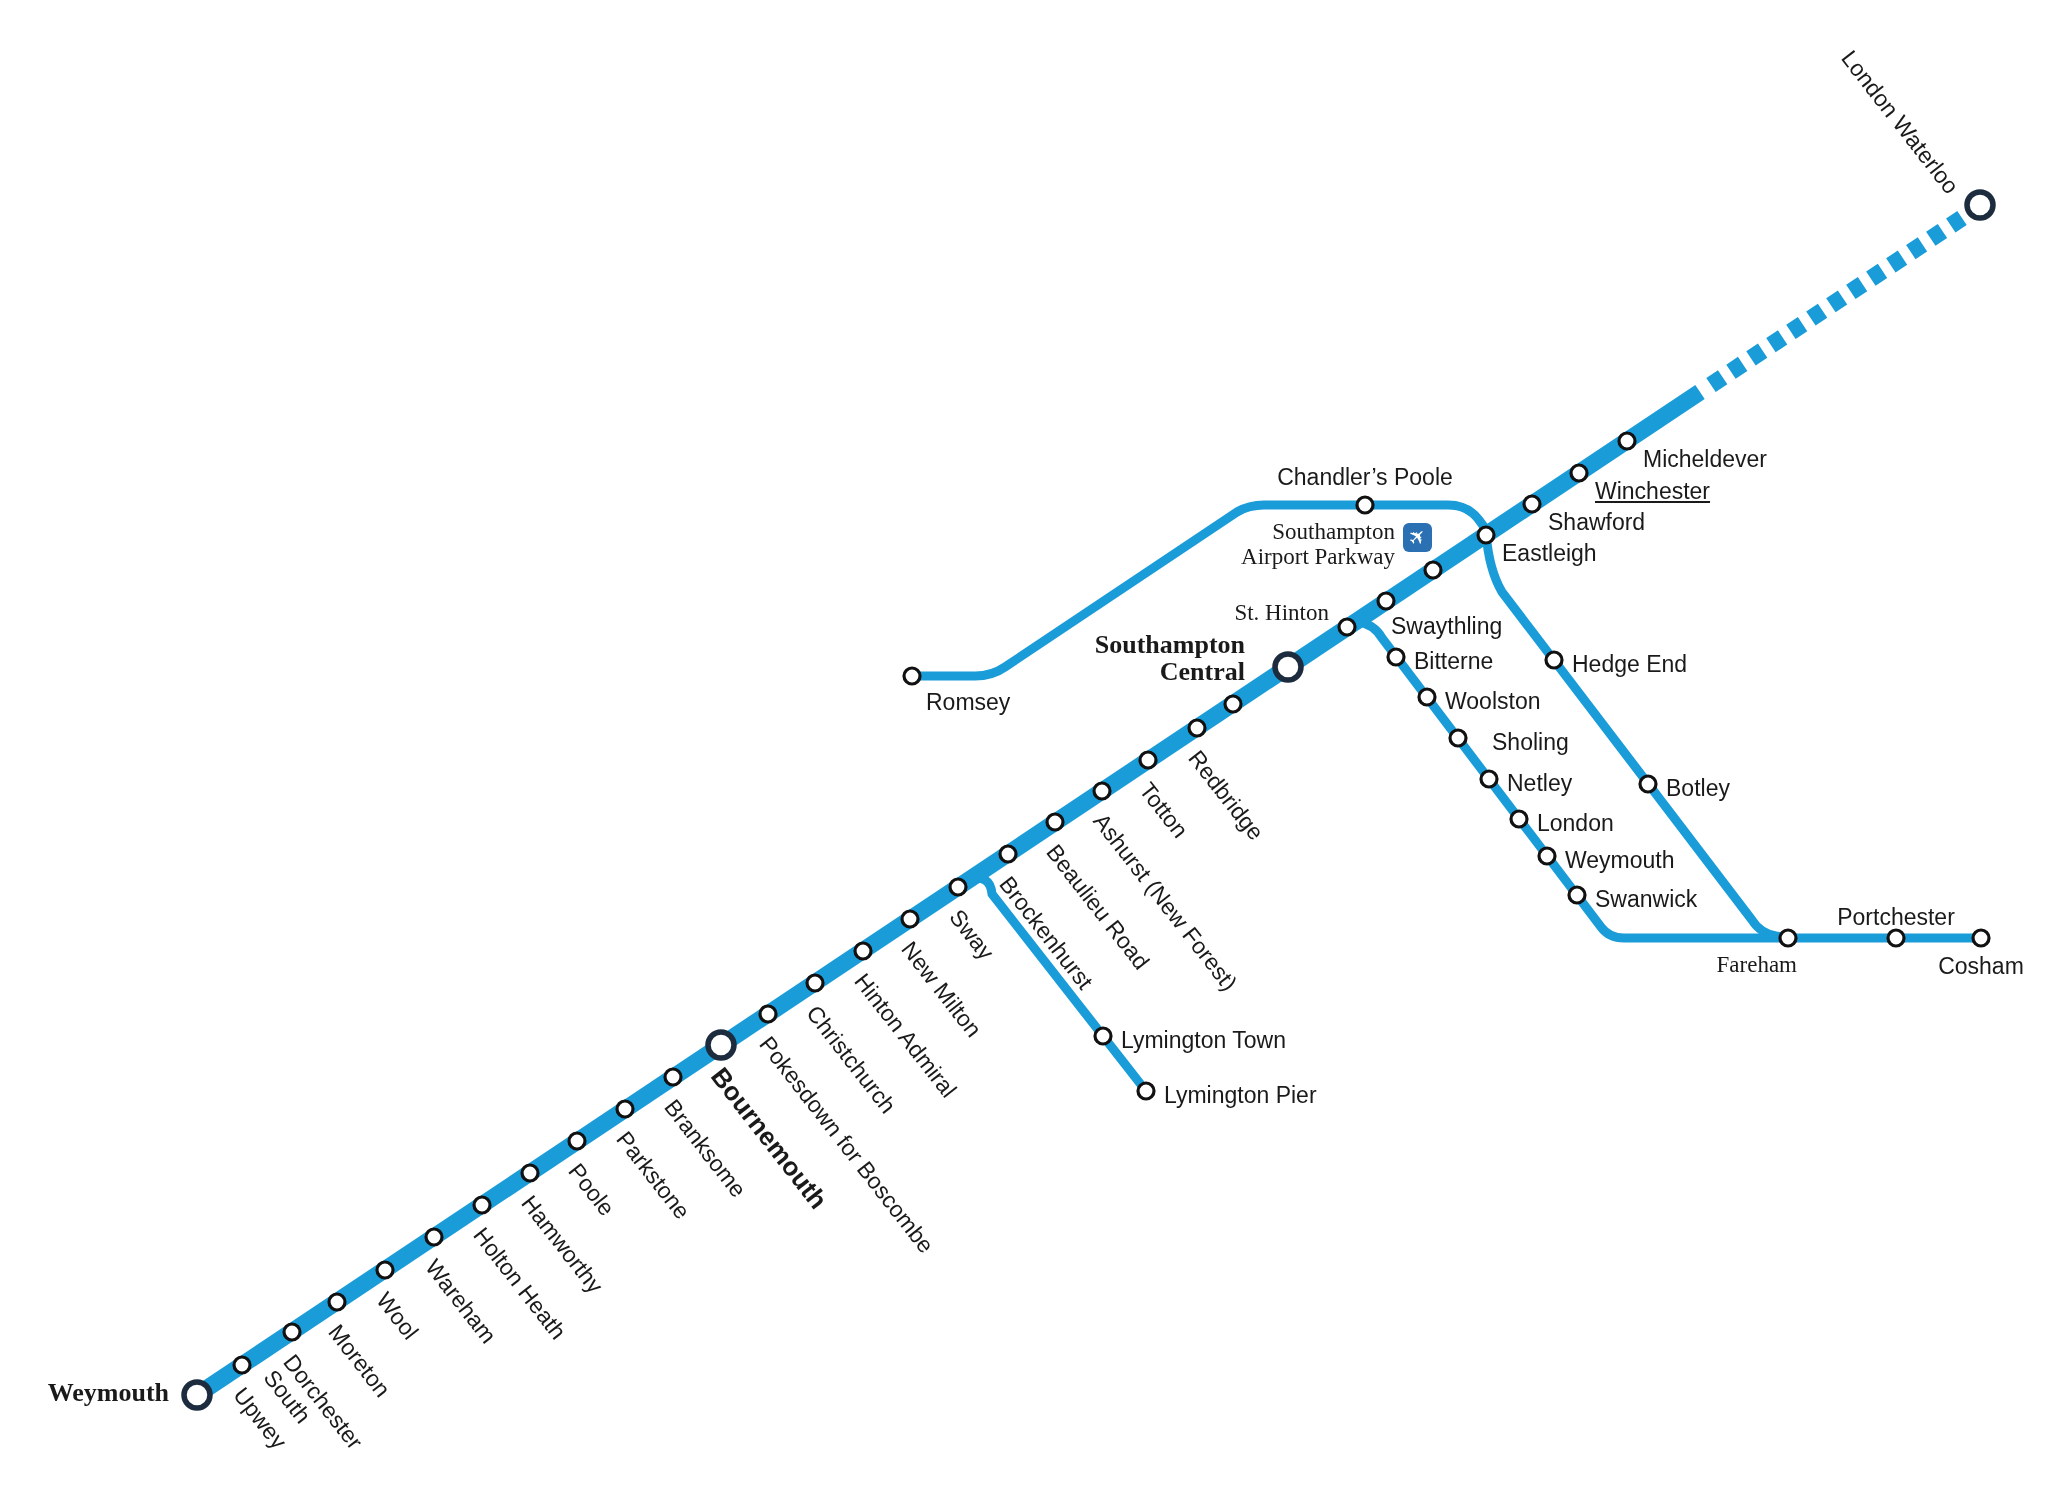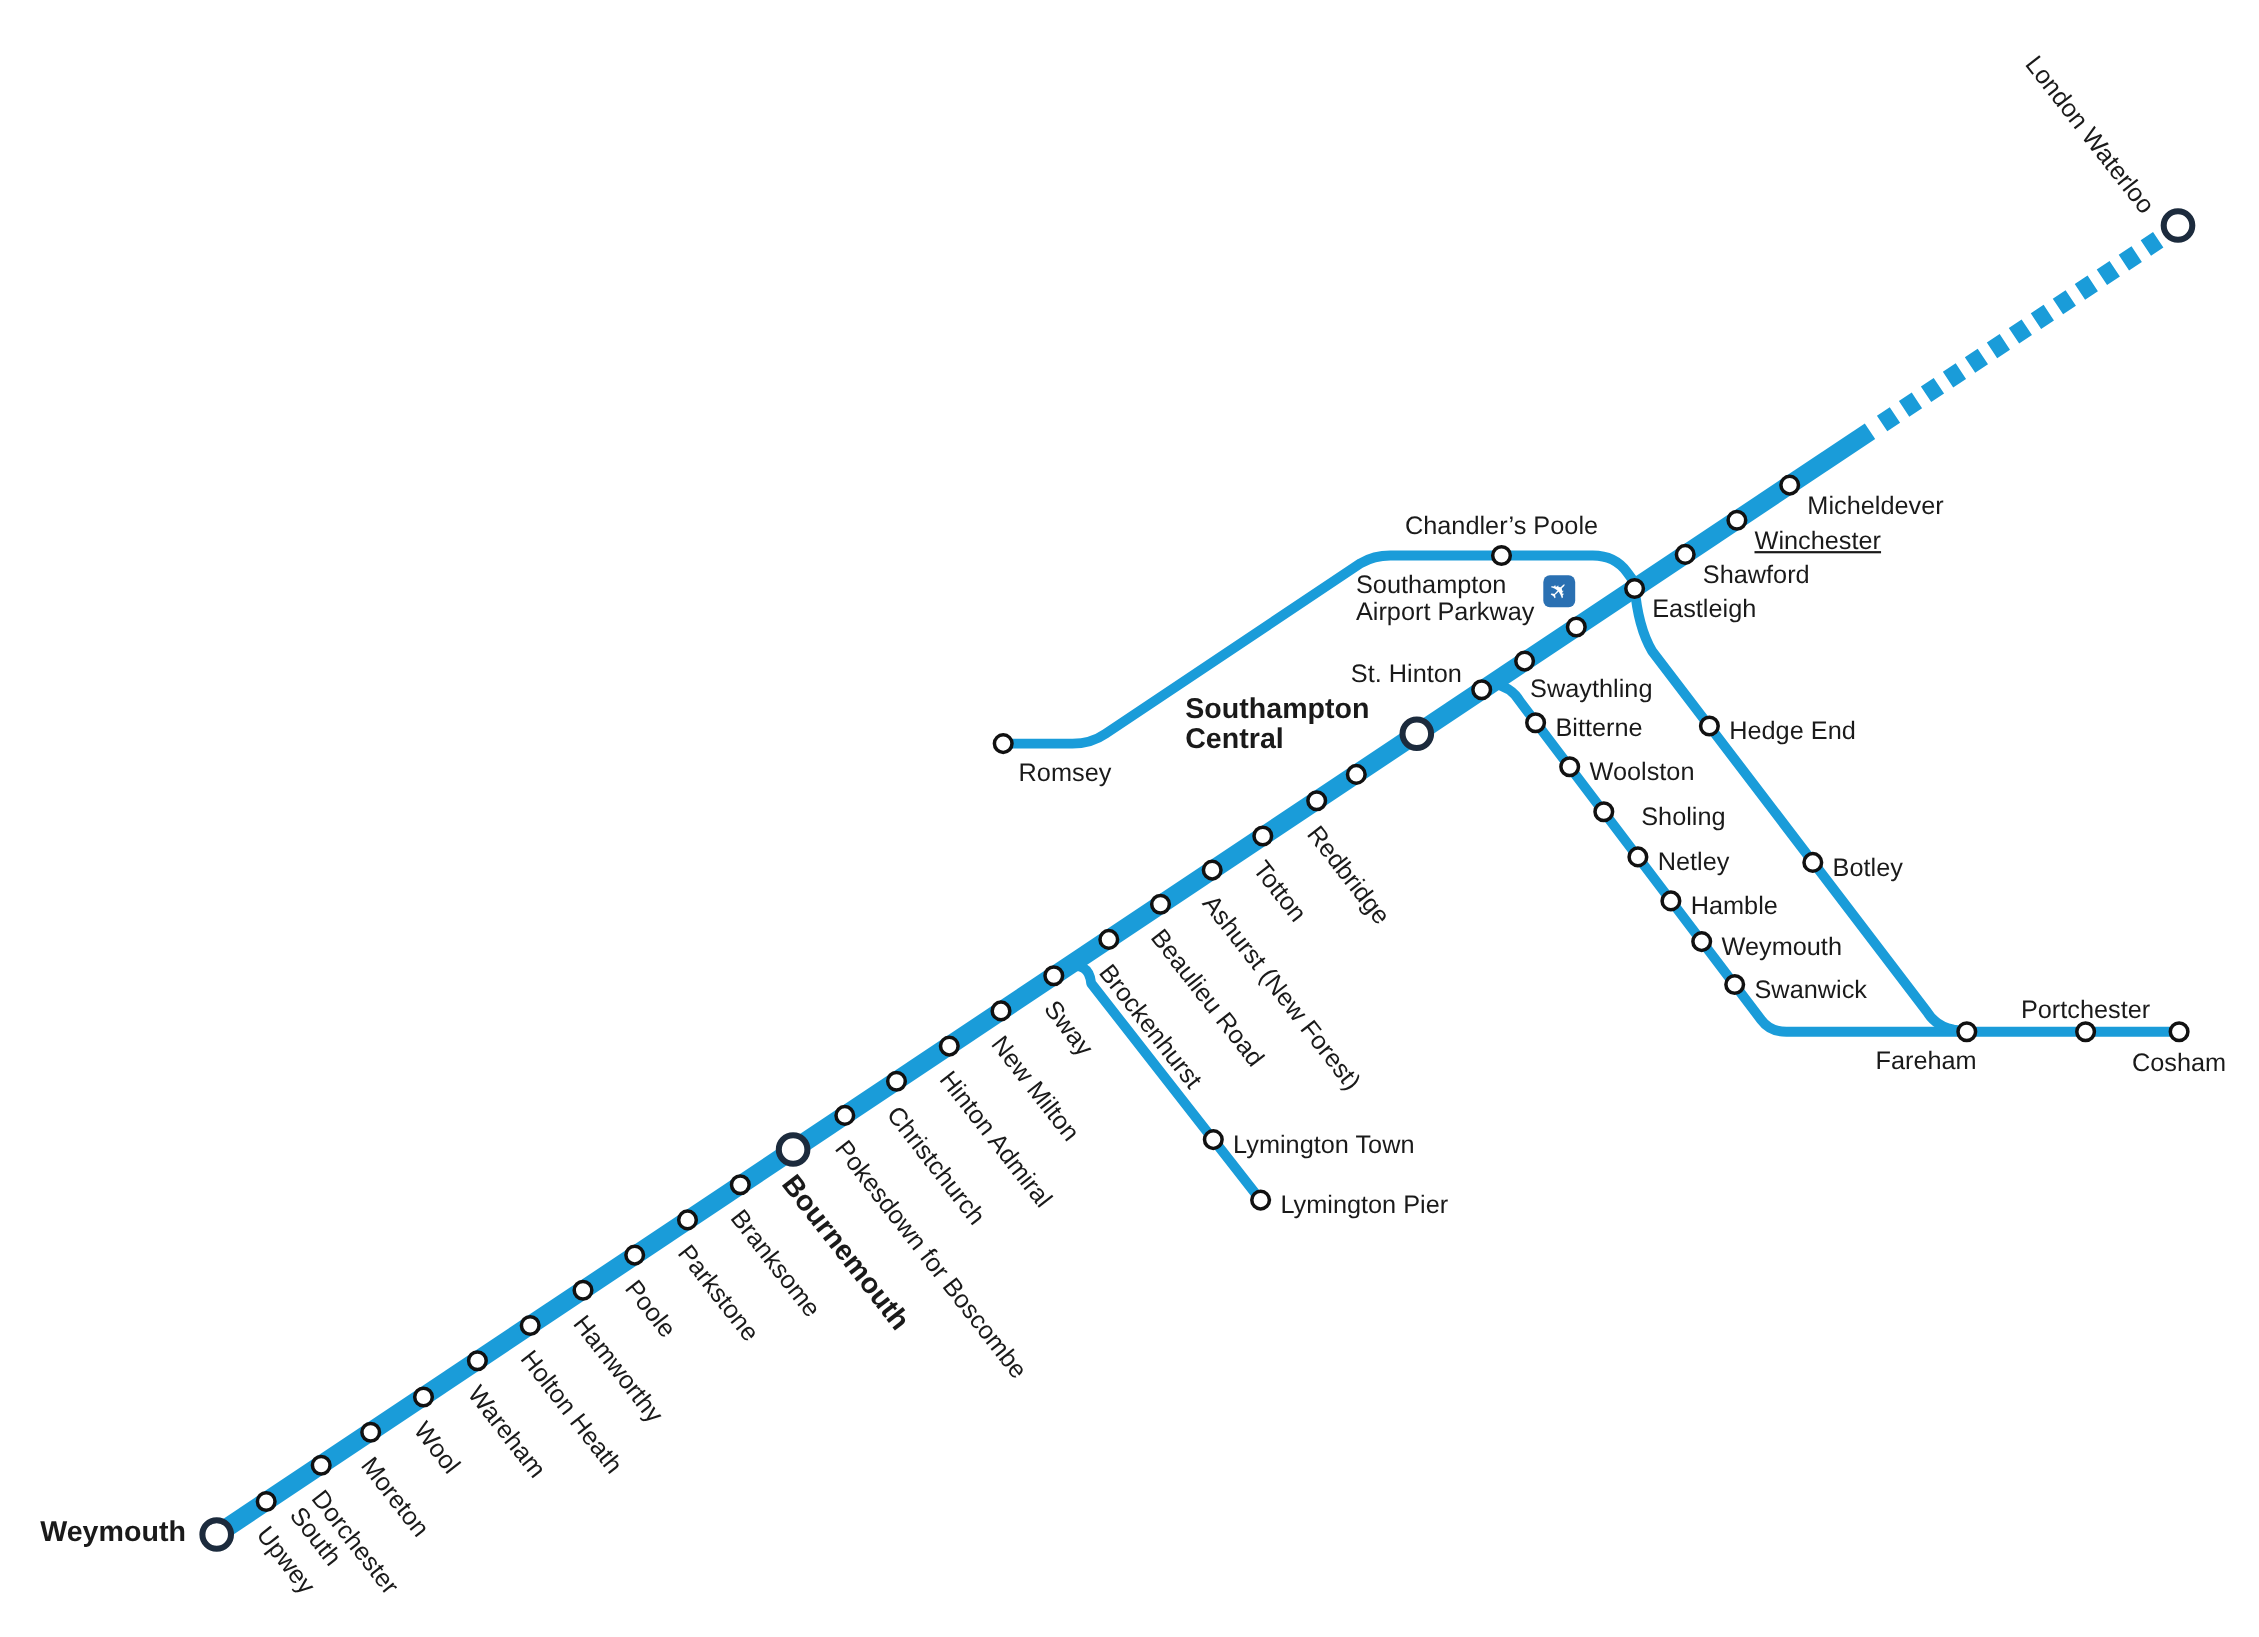--- a/index.html
+++ b/index.html
@@ -4,21 +4,21 @@
 <style>
   html,body{margin:0;padding:0;background:#ffffff;}
   .map{position:relative;width:2054px;height:1488px;background:#fff;
        font-family:"Liberation Sans",sans-serif;overflow:hidden;}
   .map svg{position:absolute;left:0;top:0;}
   .lbl{position:absolute;font-size:23px;line-height:25px;color:var(--text,#1a1a1a);
        white-space:pre-line;}
   .rot{transform:rotate(52deg);transform-origin:0 0;}
   .bold{font-weight:700;font-size:26px;line-height:27px;}
   .cx{transform:translateX(-50%);text-align:center;}
-  .ra{transform:translateX(-100%);text-align:left;}
+  .ra{transform:translateX(-100%);text-align:right;font-family:Liberation Serif, serif;}
   .air{position:absolute;left:1403px;top:523px;width:29px;height:29px;border-radius:6px;
        background:var(--icon,#2a70b2);color:#fff;display:flex;align-items:center;justify-content:center;}
   .air span{font-family:"DejaVu Sans",sans-serif;font-size:21px;line-height:21px;
        transform:rotate(-45deg);display:block;}
 </style>
 </head>
 <body>
 
 <div class="map">
 
@@ -125,21 +125,21 @@
       <div class="lbl" style="left: 1643px; top: 447px;">Micheldever</div>
       <div class="lbl rot" style="left: 1856px; top: 46px;">London Waterloo</div>
       <div class="lbl" style="left: 926px; top: 690px;">Romsey</div>
       <div class="lbl cx" style="left: 1365px; top: 465px;">Chandler’s Poole</div>
       <div class="lbl" style="left: 1121px; top: 1028px;">Lymington Town</div>
       <div class="lbl" style="left: 1164px; top: 1083px;">Lymington Pier</div>
       <div class="lbl" style="left: 1414px; top: 649px;">Bitterne</div>
       <div class="lbl" style="left: 1445px; top: 689px;">Woolston</div>
       <div class="lbl" style="left: 1476px; top: 730px; margin-left: 16px;">Sholing</div>
       <div class="lbl" style="left: 1507px; top: 771px;">Netley</div>
-      <div class="lbl" style="left: 1537px; top: 811px;">Hamble</div>
+      <div class="lbl" style="left: 1537px; top: 811px;">London</div>
       <div class="lbl" style="left: 1565px; top: 848px;">Weymouth</div>
       <div class="lbl" style="left: 1595px; top: 887px;">Swanwick</div>
       <div class="lbl" style="left: 1572px; top: 652px;">Hedge End</div>
       <div class="lbl" style="left: 1666px; top: 776px;">Botley</div>
       <div class="lbl ra" style="left: 1797px; top: 952px;">Fareham</div>
       <div class="lbl cx" style="left: 1896px; top: 905px;">Portchester</div>
       <div class="lbl cx" style="left: 1981px; top: 954px;">Cosham</div>
     </div>
 
   <div class="air">

